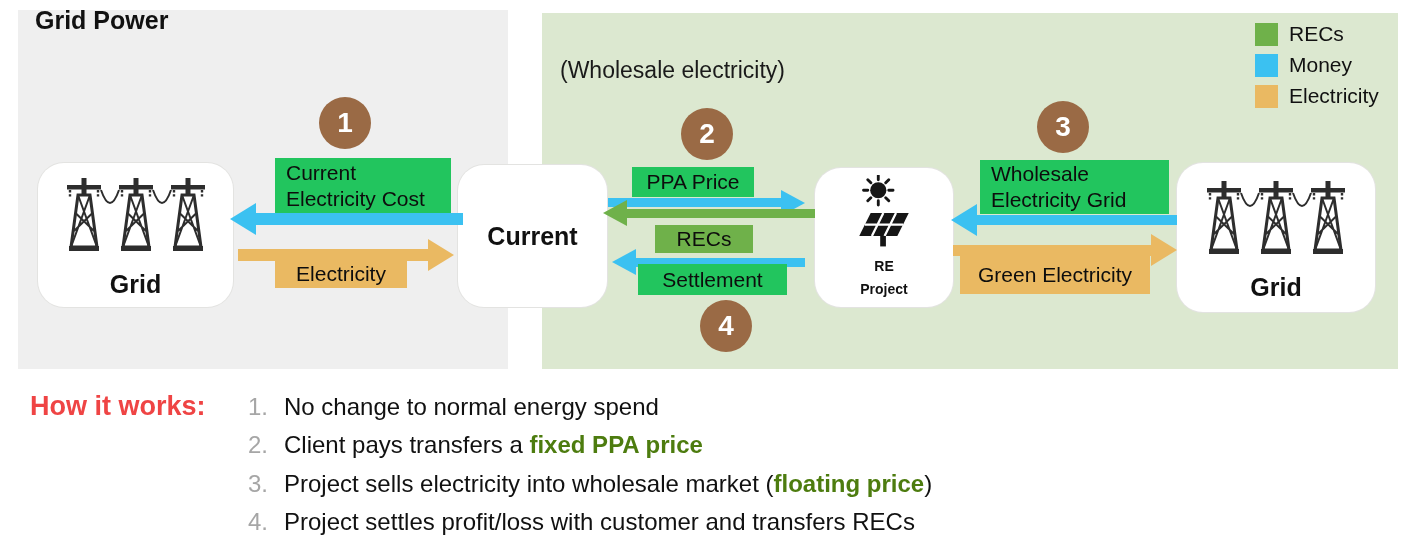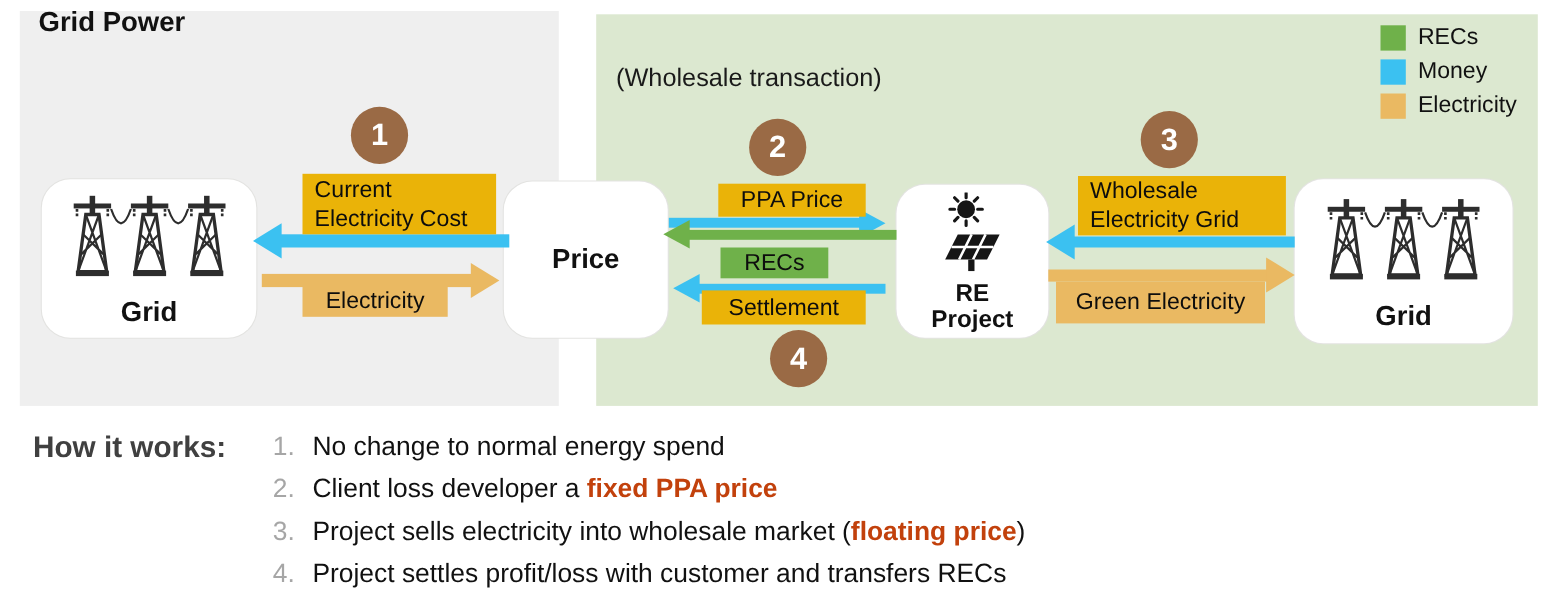--- a/index.html
+++ b/index.html
@@ -16,60 +16,60 @@
   .sw{width:23px;height:23px;margin-right:11px;flex:none;}
   .sw-recs{background:#6fb14a;}
   .sw-money{background:#3bc1f1;}
   .sw-elec{background:#eab962;}
   .legend-label{font-size:21px;color:#111;}
 
   .node{position:absolute;background:#fff;border-radius:26px;box-shadow:0 0 0 1px #e3e3e1;
         display:flex;flex-direction:column;align-items:center;justify-content:center;}
   .node-label{font-weight:bold;color:#111;text-align:center;white-space:pre-line;}
   .lbl-24{font-size:25px;line-height:28px;}
-  .lbl-20{font-size:22px;line-height:23px;}
+  .lbl-20{font-size:14px;line-height:23px;}
 
   .step{position:absolute;width:52px;height:52px;border-radius:50%;background:#9a6a45;color:#fff;
         font-size:28px;font-weight:bold;display:flex;align-items:center;justify-content:center;}
 
   .c-blue{color:#3bc1f1;}
   .c-green{color:#6fb14a;}
   .c-yellow{color:#eab962;}
   .shaft{position:absolute;background:currentColor;}
   .head-left{position:absolute;width:0;height:0;border-top:13px solid transparent;
              border-bottom:13px solid transparent;border-right:24px solid;}
   .head-right{position:absolute;width:0;height:0;border-top:13px solid transparent;
               border-bottom:13px solid transparent;border-left:24px solid;}
   .hbig.head-left{border-top-width:16px;border-bottom-width:16px;border-right-width:26px;}
   .hbig.head-right{border-top-width:16px;border-bottom-width:16px;border-left-width:26px;}
 
   .fl{position:absolute;font-size:21px;color:#0d0d0d;display:flex;align-items:center;
       justify-content:center;text-align:left;}
   .fl.two-line{justify-content:flex-start;padding-left:11px;line-height:26px;}
-  .bg-blue{background:#eab308;}
+  .bg-blue{background:#22c55e;}
   .bg-green{background:#6fb14a;}
   .bg-yellow{background:#eab962;}
 
-  .hiw-heading{position:absolute;left:30px;top:391px;font-size:27px;font-weight:bold;color:#404040;}
+  .hiw-heading{position:absolute;left:30px;top:391px;font-size:27px;font-weight:bold;color:#ef4444;}
   .hiw-row{position:absolute;left:248px;font-size:24px;color:#111;display:flex;white-space:pre;}
   .hiw-num{width:36px;flex:none;color:#a6a6a6;}
-  .hl{color:#c2410c;font-weight:bold;}
+  .hl{color:#4d7c0f;font-weight:bold;}
 
   .icon{display:block;}
 </style>
 </head>
 <body>
 
 <div class="stage">
 
   <div class="panel panel-gray"></div>
   <div class="panel panel-green"></div>
 
   <div class="panel-title" style="left:35px;top:6px;">Grid Power</div>
-  <div class="panel-subtitle" style="left:560px;top:57px;">(Wholesale transaction)</div>
+  <div class="panel-subtitle" style="left:560px;top:57px;">(Wholesale electricity)</div>
 
   <div class="legend">
     <div class="legend-row">
       <span class="sw sw-recs"></span>
       <span class="legend-label">RECs</span>
     </div>
     <div class="legend-row">
       <span class="sw sw-money"></span>
       <span class="legend-label">Money</span>
     </div>
@@ -106,21 +106,21 @@
           <path d="M-6,23 L13,75 M8.5,41 L-10,59 M-8.5,41 L10,59 M6,23 L-13,75" fill="none" stroke-width="2"></path>
           <rect x="-15" y="74" width="30" height="5" stroke="none"></rect>
         </g>
         <path d="M43,18 Q52,44 61,18 M95,18 Q104,44 113,18" fill="none" stroke-width="2"></path>
       </g>
     </svg>
     <div class="node-label lbl-24">Grid</div>
   </div>
 
   <div class="node" style="left:458px;top:165px;width:149px;height:142px;">
-    <div class="node-label lbl-24">Price</div>
+    <div class="node-label lbl-24">Current</div>
   </div>
 
   <div class="node" style="left:815px;top:168px;width:138px;height:139px;">
     <svg class="icon" width="80" height="80" viewBox="0 0 80 84">
       <g fill="#161616" stroke="#161616">
         <circle cx="34" cy="16" r="8.5" stroke="none"></circle>
         <g stroke-width="3" stroke-linecap="round">
           <path d="M34,5 V0.5 M34,27 V31.5 M45,16 H49.5 M23,16 H18.5
                    M41.8,8.2 L45,5 M26.2,8.2 L23,5 M41.8,23.8 L45,27 M26.2,23.8 L23,27" fill="none"></path>
         </g>
@@ -174,21 +174,21 @@
   <div class="shaft c-blue" style="left:254px;top:213px;width:209px;height:12px;"></div>
   <div class="head-left hbig c-blue" style="left:230px;top:203px;"></div>
   <div class="fl bg-blue two-line" style="left:275px;top:158px;width:165px;height:55px;">Current Electricity Cost</div>
 
   <div class="shaft c-yellow" style="left:238px;top:249px;width:192px;height:12px;"></div>
   <div class="head-right hbig c-yellow" style="left:428px;top:239px;"></div>
   <div class="fl bg-yellow" style="left:275px;top:260px;width:132px;height:28px;">Electricity</div>
 
   <div class="shaft c-blue" style="left:608px;top:198px;width:175px;height:9px;"></div>
   <div class="head-right c-blue" style="left:781px;top:190px;"></div>
-  <div class="fl bg-blue" style="left:632px;top:167px;width:134px;height:30px;margin-left:21px;">PPA Price</div>
+  <div class="fl bg-blue" style="left:632px;top:167px;width:122px;height:30px;">PPA Price</div>
 
   <div class="shaft c-green" style="left:625px;top:209px;width:190px;height:9px;"></div>
   <div class="head-left c-green" style="left:603px;top:200px;"></div>
   <div class="fl bg-green" style="left:655px;top:225px;width:98px;height:28px;">RECs</div>
 
   <div class="shaft c-blue" style="left:634px;top:258px;width:171px;height:9px;"></div>
   <div class="head-left c-blue" style="left:612px;top:249px;"></div>
   <div class="fl bg-blue" style="left:638px;top:264px;width:149px;height:31px;">Settlement</div>
 
   <div class="shaft c-blue" style="left:975px;top:215px;width:202px;height:10px;"></div>
@@ -198,21 +198,21 @@
   <div class="shaft c-yellow" style="left:953px;top:245px;width:200px;height:11px;"></div>
   <div class="head-right hbig c-yellow" style="left:1151px;top:234px;"></div>
   <div class="fl bg-yellow" style="left:960px;top:256px;width:190px;height:38px;">Green Electricity</div>
 
   <div class="hiw-heading">How it works:</div>
 
   <div class="hiw-row" style="top:393px;">
     <span class="hiw-num">1.</span><span>No change to normal energy spend</span><span class="hl"></span><span></span>
   </div>
   <div class="hiw-row" style="top:431px;">
-    <span class="hiw-num">2.</span><span>Client loss developer a </span><span class="hl">fixed PPA price</span><span></span>
+    <span class="hiw-num">2.</span><span>Client pays transfers a </span><span class="hl">fixed PPA price</span><span></span>
   </div>
   <div class="hiw-row" style="top:470px;">
     <span class="hiw-num">3.</span><span>Project sells electricity into wholesale market (</span><span class="hl">floating price</span><span>)</span>
   </div>
   <div class="hiw-row" style="top:508px;">
     <span class="hiw-num">4.</span><span>Project settles profit/loss with customer and transfers RECs</span><span class="hl"></span><span></span>
   </div>
 
 </div>
 

